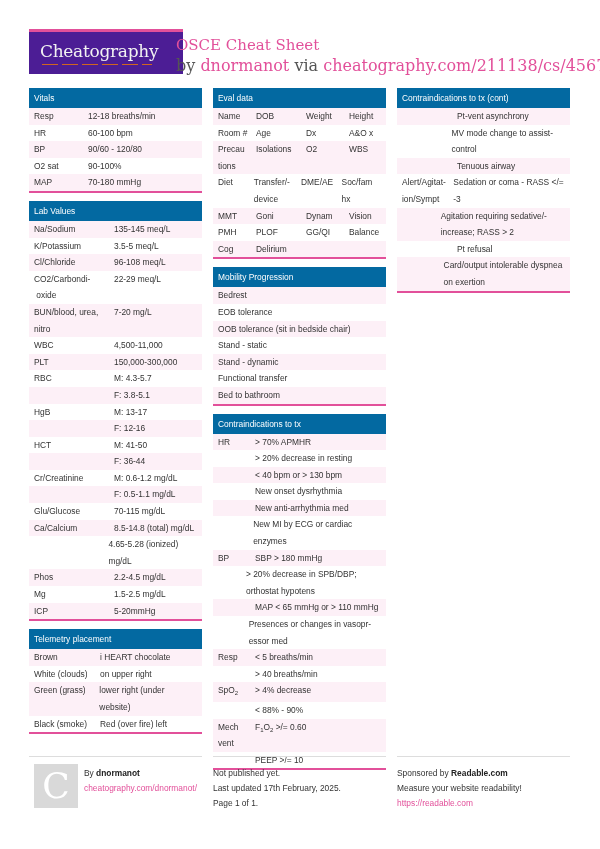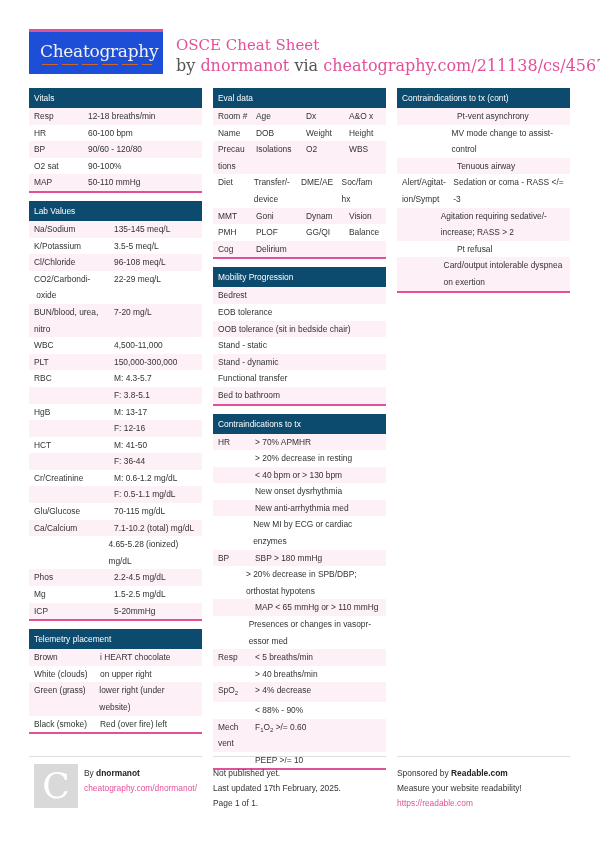--- a/index.html
+++ b/index.html
@@ -1,34 +1,34 @@
 <!DOCTYPE html>
 <html><head>
 <meta charset="utf-8">
 <style>
   * { box-sizing: border-box; margin: 0; padding: 0; }
   html, body { width: 600px; height: 849px; background: #ffffff; overflow: hidden; }
   body { font-family: "Liberation Sans", sans-serif; color: #333; font-size: 8.4px; position: relative; }
 
   .header { position: absolute; left: 29px; top: 29px; height: 45px; }
-  .logo { position: absolute; left: 0; top: 0; width: 134px; height: 45px; background: #1d4ed8; border-top: 3px solid #e2509a; }
+  .logo { position: absolute; left: 0; top: 0; width: 154px; height: 45px; background: #4c1d95; border-top: 3px solid #e2509a; }
   .logo-text { position: absolute; left: 11px; top: 9px; font-family: "DejaVu Serif", serif; font-size: 17px; color: #f2f2f2; letter-spacing: -0.3px; }
   .logo-underline { position: absolute; left: 13px; top: 32px; width: 110px; height: 1px; background: repeating-linear-gradient(90deg, #d0661f 0 16px, transparent 16px 20px); }
   .title-block { position: absolute; left: 147px; top: 7px; font-family: "DejaVu Serif", serif; white-space: nowrap; }
   .title { font-size: 15px; color: #e2509a; }
   .byline { font-size: 16px; color: #555; margin-top: 2px; }
   .pink { color: #e2509a; }
 
   .col { position: absolute; top: 88px; width: 173px; }
   .col1 { left: 29px; }
   .col2 { left: 213px; }
   .col3 { left: 397px; }
 
   .box { margin-bottom: 8px; border-bottom: 2px solid #e2509a; }
-  .box-head { background: #0c4a6e; color: #fff; font-size: 8.4px; padding: 4px 5px; height: 20px; line-height: 12px; }
+  .box-head { background: #0369a1; color: #fff; font-size: 8.4px; padding: 4px 5px; height: 20px; line-height: 12px; }
   .row { display: flex; line-height: 16.6px; padding: 0 4px; }
   .row:nth-child(odd) { background: #fdf0f7; }
   .row:nth-child(even) { background: #ffffff; }
   .cell { padding: 0 1px; }
   .vitals .c0 { width: 54px; }
   .labs .c0 { width: 80px; }
   .tele .c0 { width: 66px; }
   .eval .c0 { width: 38px; }
   .eval .c1 { width: 50px; }
   .eval .c2 { width: 43px; }
@@ -80,21 +80,21 @@
         <div class="row">
           <div class="cell c0">BP</div>
           <div class="cell c1">90/60 - 120/80</div>
         </div>
         <div class="row">
           <div class="cell c0">O2 sat</div>
           <div class="cell c1">90-100%</div>
         </div>
         <div class="row">
           <div class="cell c0">MAP</div>
-          <div class="cell c1">50-110 mmHg</div>
+          <div class="cell c1">70-180 mmHg</div>
         </div>
       </div>
   </div>
   <div class="box labs">
     <div class="box-head">Lab Values</div>
     <div class="rows">
         <div class="row">
           <div class="cell c0">Na/Sodium</div>
           <div class="cell c1">135-145 meq/L</div>
         </div>
@@ -153,21 +153,21 @@
         <div class="row">
           <div class="cell c0"></div>
           <div class="cell c1">F: 0.5-1.1 mg/dL</div>
         </div>
         <div class="row">
           <div class="cell c0">Glu/Glucose</div>
           <div class="cell c1">70-115 mg/dL</div>
         </div>
         <div class="row">
           <div class="cell c0">Ca/Calcium</div>
-          <div class="cell c1">7.1-10.2 (total) mg/dL</div>
+          <div class="cell c1">8.5-14.8 (total) mg/dL</div>
         </div>
         <div class="row">
           <div class="cell c0"></div>
           <div class="cell c1">4.65-5.28 (ionized) mg/dL</div>
         </div>
         <div class="row">
           <div class="cell c0">Phos</div>
           <div class="cell c1">2.2-4.5 mg/dL</div>
         </div>
         <div class="row">
@@ -200,31 +200,31 @@
           <div class="cell c1">Red (over fire) left</div>
         </div>
       </div>
   </div>
 </div>
 
 <div class="col col2">
   <div class="box eval">
     <div class="box-head">Eval data</div>
     <div class="rows">
+        <div class="row">
+          <div class="cell c0">Name</div>
+          <div class="cell c1">DOB</div>
+          <div class="cell c2">Weight</div>
+          <div class="cell c3">Height</div>
+        </div>
         <div class="row">
           <div class="cell c0">Room #</div>
           <div class="cell c1">Age</div>
           <div class="cell c2">Dx</div>
           <div class="cell c3">A&amp;O x</div>
-        </div>
-        <div class="row">
-          <div class="cell c0">Name</div>
-          <div class="cell c1">DOB</div>
-          <div class="cell c2">Weight</div>
-          <div class="cell c3">Height</div>
         </div>
         <div class="row">
           <div class="cell c0">Precau tions</div>
           <div class="cell c1">Isolations</div>
           <div class="cell c2">O2</div>
           <div class="cell c3">WBS</div>
         </div>
         <div class="row">
           <div class="cell c0">Diet</div>
           <div class="cell c1">Transfer/-device</div>

